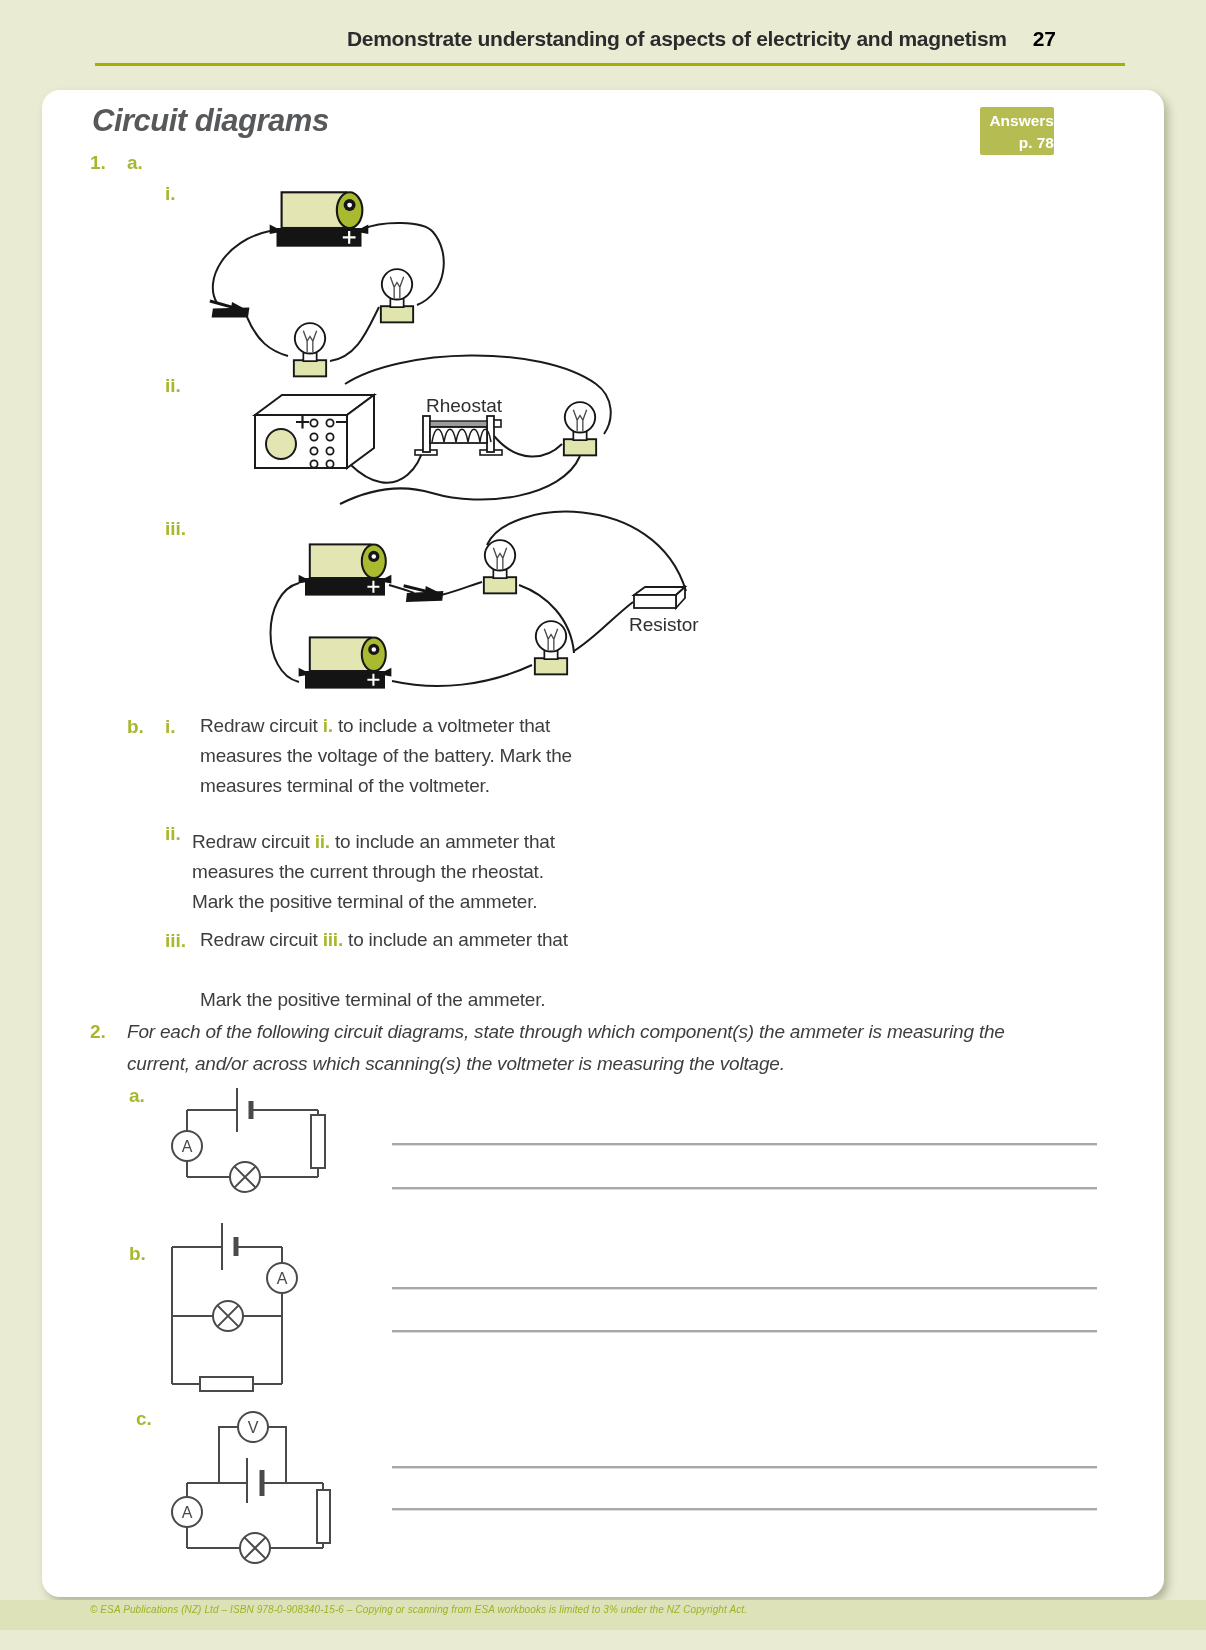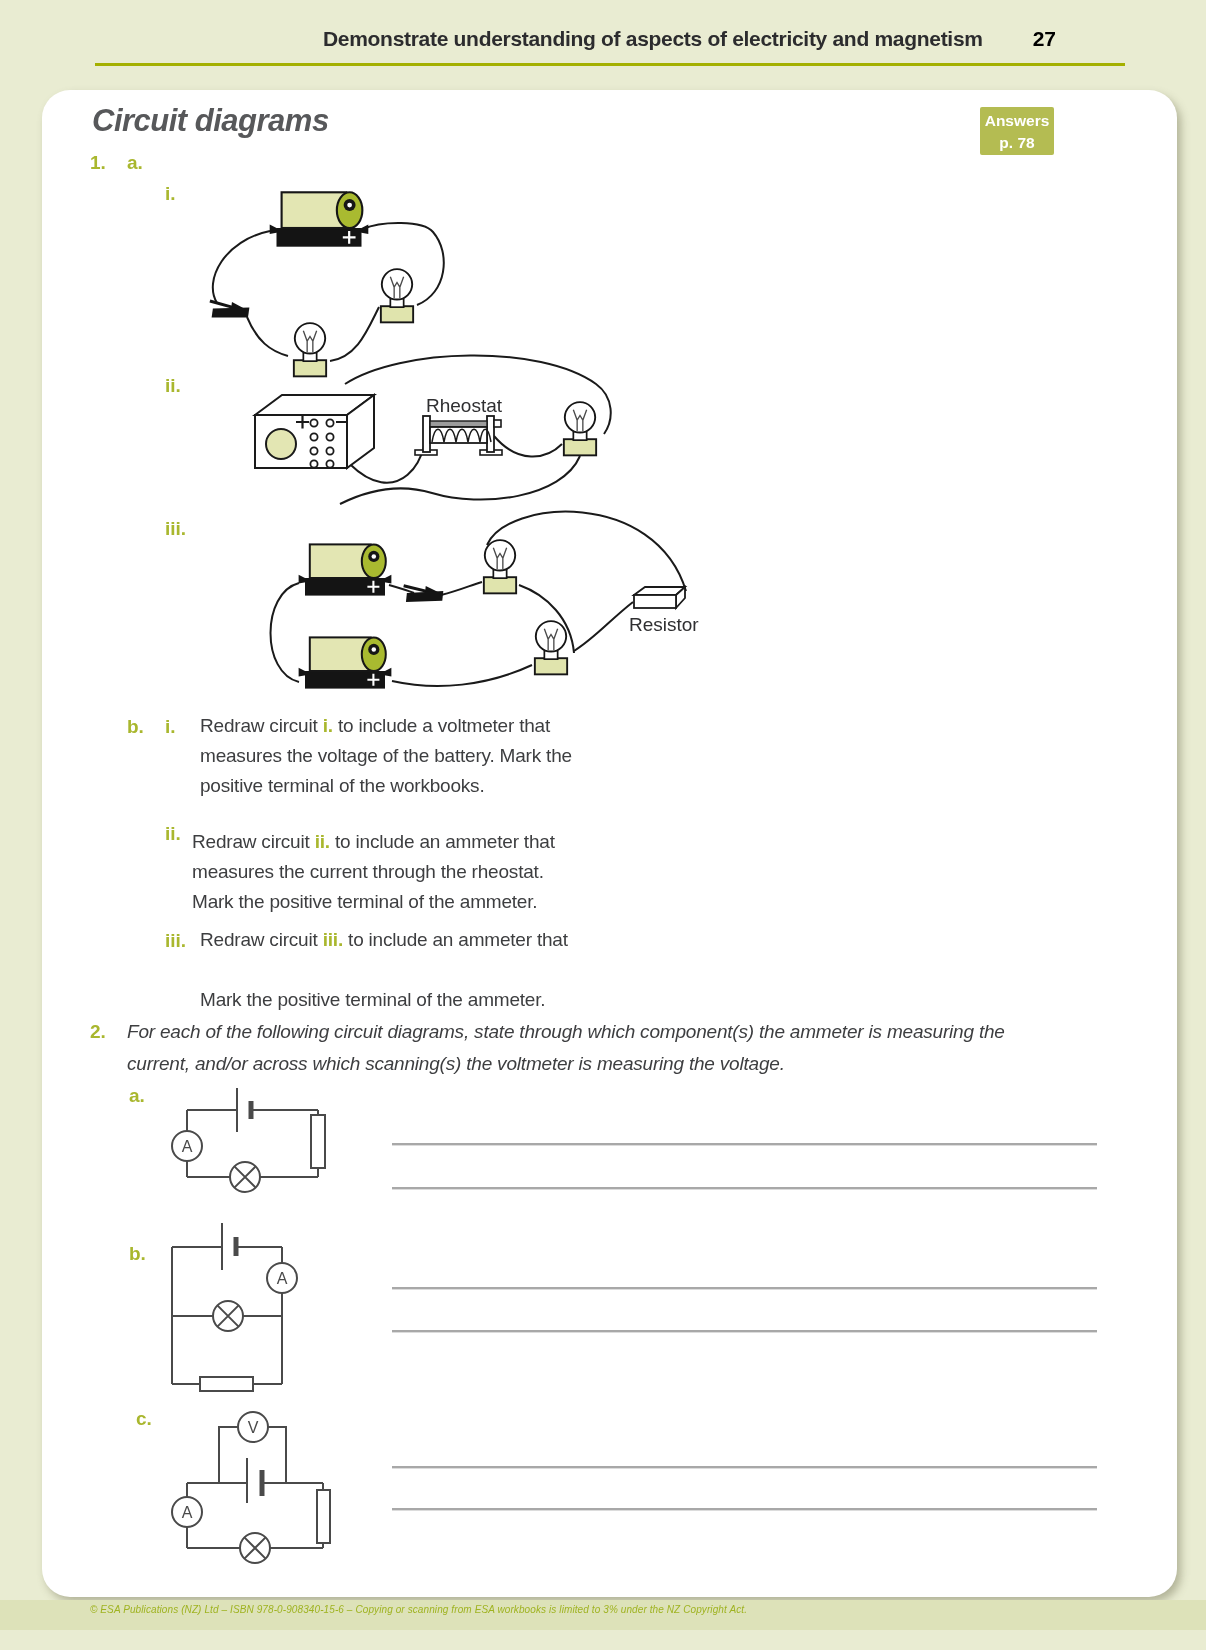--- a/index.html
+++ b/index.html
@@ -4,35 +4,34 @@
 <style>
   html,body{margin:0;padding:0;}
   body{
     width:1206px;height:1650px;position:relative;
     background:#e9ecd2;
     font-family:"Liberation Sans", sans-serif;
     color:#3d3e40;overflow:hidden;
   }
   .abs{position:absolute;}
   
-  .hdr{position:absolute;top:27px;right:150px;display:flex;gap:50px;align-items:flex-end;}
+  .hdr{position:absolute;top:27px;right:150px;display:flex;gap:26px;align-items:flex-end;}
   .hdr-title{font-size:21px;font-weight:bold;color:#2c2c2e;letter-spacing:-0.3px;}
   .hdr-num{font-size:21px;font-weight:bold;color:#000000;}
   .hdr-rule{position:absolute;left:95px;top:63px;width:1030px;height:3px;background:#a4b000;}
   
   .card{
     position:absolute;left:42px;top:90px;width:1122px;height:1507px;
-    background:#ffffff;border-radius:28px;
+    background:#ffffff;border-radius:18px;
     box-shadow:4px 5px 8px rgba(110,110,82,0.45);
-    padding-left:13px;
   }
   .page-title{position:absolute;left:50px;top:13px;font-size:31px;font-weight:bold;font-style:italic;color:#57585a;letter-spacing:-0.5px;}
   .badge{
     position:absolute;left:938px;top:17px;width:74px;height:48px;background:#b4bc52;border-radius:2px;
-    color:#ffffff;font-size:15.5px;font-weight:bold;text-align:center;line-height:1.45;padding-top:3px;box-sizing:border-box;
+    color:#ffffff;font-size:15.5px;font-weight:bold;text-align:right;line-height:1.45;padding-top:3px;box-sizing:border-box;
   }
   .qnum{position:absolute;font-size:19px;font-weight:bold;color:#a9b72e;}
   .btxt{position:absolute;font-size:19px;color:#3d3e40;line-height:30px;letter-spacing:-0.2px;}
   .inline-olive{color:#a9b72e;font-weight:bold;}
   .ansline{position:absolute;left:350px;width:705px;height:2px;background:#a8a8a8;border-bottom:1px solid #dcdcdc;}
   
   .footer-band{position:absolute;left:0;top:1600px;width:1206px;height:30px;background:#dde2b9;}
   .footer-text{position:absolute;left:90px;top:1604px;font-size:10px;font-style:italic;color:#9fb321;letter-spacing:0.1px;}
   svg{overflow:visible;}
   svg text{font-family:"Liberation Sans", sans-serif;}
@@ -162,21 +161,21 @@
     </g>
     <text x="394" y="126" class="figlabel">Resistor</text>
   </svg>
 
   <span class="qnum" style="left:85px;top:626px;">b.</span>
 
   <span class="qnum" style="left:123px;top:626px;">i.</span>
   <div class="btxt" style="left:158px;top:621px;width:420px;">
     <span>Redraw circuit </span><span class="inline-olive">i.</span><span> to include a voltmeter that</span><br>
     <span>measures the voltage of the battery. Mark the</span><br>
-    <span>positive terminal of the workbooks.</span>
+    <span>measures terminal of the voltmeter.</span>
   </div>
 
   <span class="qnum" style="left:123px;top:733px;">ii.</span>
   <div class="btxt" style="left:150px;top:728px;width:420px;margin-top:9px;">
     <span>Redraw circuit </span><span class="inline-olive">ii.</span><span> to include an ammeter that</span><br>
     <span>measures the current through the rheostat.</span><br>
     <span>Mark the positive terminal of the ammeter.</span>
   </div>
 
   <span class="qnum" style="left:123px;top:840px;">iii.</span>

